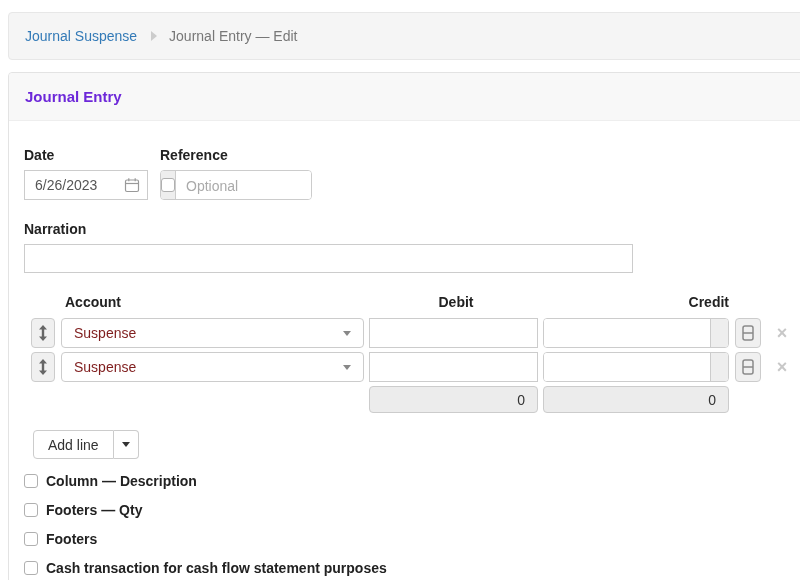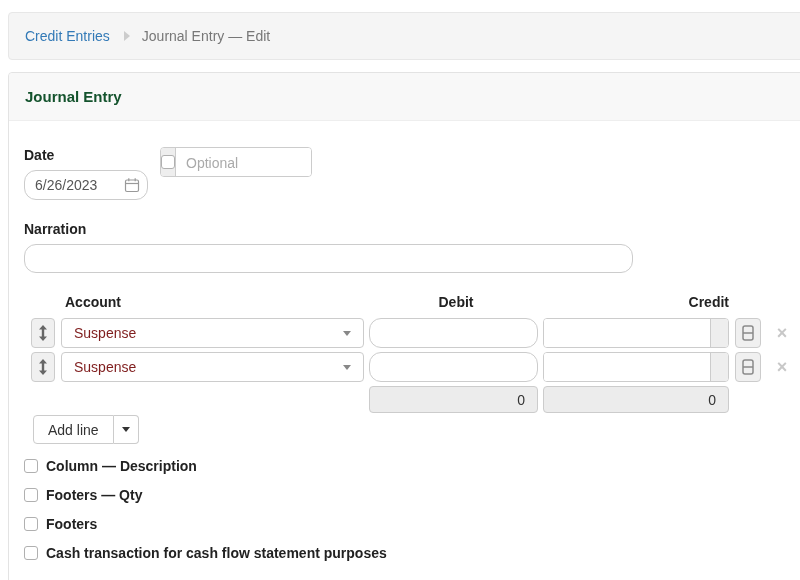--- a/index.html
+++ b/index.html
@@ -44,29 +44,29 @@
   }
   .panel-heading {
     height: 48px;
     background: #f8f8f8;
     border-bottom: 1px solid #eee;
     border-radius: 4px 4px 0 0;
     display: flex;
     align-items: center;
     padding-left: 16px;
   }
-  .panel-title { color: #14532d; font-weight: bold; font-size: 15px; }
+  .panel-title { color: #6d28d9; font-weight: bold; font-size: 15px; }
   .panel-body { padding: 26px 15px 15px 15px; }
 
   
   .field-label { font-weight: bold; color: #222; margin-bottom: 7px; }
   .txt-input {
     height: 30px;
     border: 1px solid #ccc;
-    border-radius: 12px;
+    border-radius: 0;
     background: #fff;
     font-family: "Liberation Sans", sans-serif;
     font-size: 14px;
     color: #555;
     padding: 0 10px;
     outline: none;
   }
   .txt-input::placeholder { color: #aaa; }
 
   .top-fields { display: flex; }
@@ -176,21 +176,21 @@
     border: 1px solid #ccc;
     border-radius: 4px;
     display: flex; align-items: center; justify-content: flex-end;
     padding-right: 12px;
     color: #333;
   }
   .total-debit { width: 169px; margin-right: 5px; }
   .total-credit { width: 186px; }
 
   
-  .addline-wrap { display: flex; margin-top: 2px; margin-left: 9px; }
+  .addline-wrap { display: flex; margin-top: 17px; margin-left: 9px; }
   .addline-main {
     height: 29px;
     background: #fff;
     border: 1px solid #ccc;
     border-radius: 4px 0 0 4px;
     padding: 0 14px;
     font-family: "Liberation Sans", sans-serif;
     font-size: 14px;
     color: #333;
     display: flex; align-items: center;
@@ -212,21 +212,21 @@
   .option-row { display: flex; align-items: center; margin-bottom: 13px; }
   .option-row .checkbox-box { margin-right: 8px; }
   .option-label { font-weight: bold; color: #222; cursor: pointer; }
 
   svg { display: block; }
 </style>
 </head>
 <body>
 
 <div class="crumb-bar">
-  <a class="crumb-link">Credit Entries</a>
+  <a class="crumb-link">Journal Suspense</a>
   <span class="crumb-sep"></span>
   <span class="crumb-current">Journal Entry — Edit</span>
 </div>
 
 <div class="panel">
   <div class="panel-heading">
     <span class="panel-title">Journal Entry</span>
   </div>
 
   <div class="panel-body">
@@ -241,20 +241,21 @@
               <rect x="1.5" y="3" width="13" height="11.5" rx="1.5" fill="none" stroke="#999" stroke-width="1.2"></rect>
               <line x1="1.5" y1="6.5" x2="14.5" y2="6.5" stroke="#999" stroke-width="1.2"></line>
               <line x1="4.8" y1="1.2" x2="4.8" y2="4.2" stroke="#999" stroke-width="1.2"></line>
               <line x1="11.2" y1="1.2" x2="11.2" y2="4.2" stroke="#999" stroke-width="1.2"></line>
             </svg>
           </span>
         </div>
       </div>
 
       <div class="ref-field">
+        <div class="field-label">Reference</div>
         <div class="ref-group">
           <span class="ref-addon">
             <span class="checkbox-box"></span>
           </span>
           <input class="txt-input" placeholder="Optional" style="">
         </div>
       </div>
     </div>
 
     <div class="narration-block">

